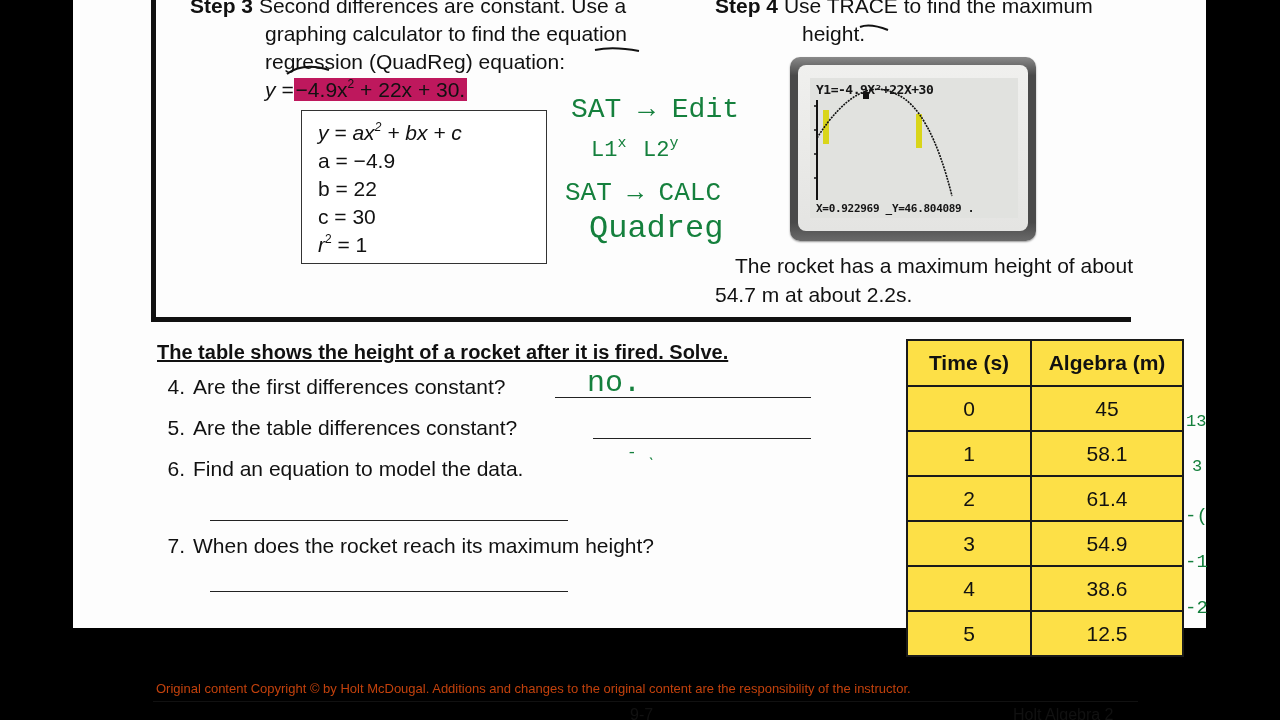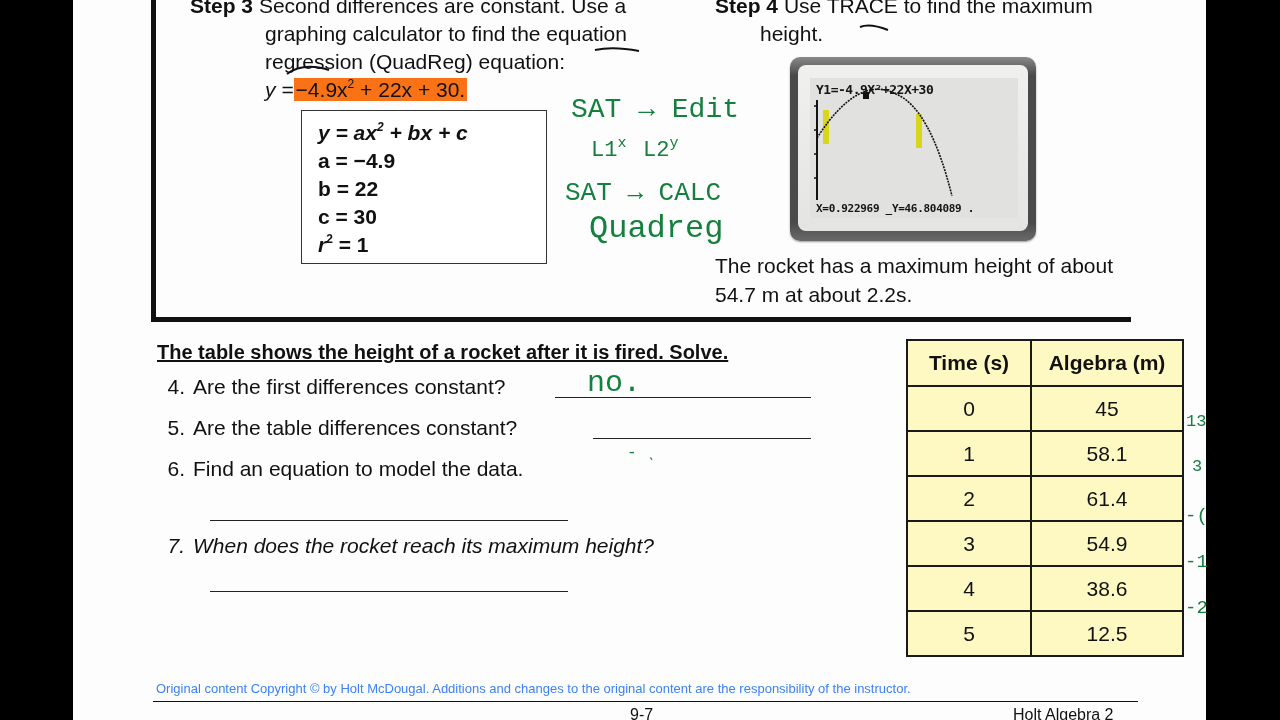--- a/index.html
+++ b/index.html
@@ -1,40 +1,40 @@
 <!DOCTYPE html>
 <html><head>
   <meta charset="utf-8">
   <style>
     * { margin: 0; padding: 0; box-sizing: border-box; }
     html, body { width: 1280px; height: 720px; overflow: hidden; background: #000; }
     body { position: relative; font-family: "Liberation Sans", sans-serif; color: #111; }
 
     .page {
-      position: absolute; left: 73px; top: 0; width: 1133px; height: 720px;
+      position: absolute; left: 73px; top: 0; width: 1133px; height: 628px;
       background: #fdfdfd;
     }
 
     
     .step-box {
       position: absolute; left: 78px; top: -10px; width: 980px; height: 332px;
       border-left: 5px solid #111; border-bottom: 5px solid #111;
     }
 
     .abs { position: absolute; white-space: nowrap; }
     .t20 { font-size: 21px; line-height: 28px; }
     .bold { font-weight: bold; }
     .ital { font-style: italic; }
 
-    .hl { background: #f97316; padding: 0 2px; }
+    .hl { background: #be185d; padding: 0 2px; }
     sup { font-size: 12px; vertical-align: 9px; line-height: 0; }
 
     .coef-box {
       position: absolute; left: 228px; top: 110px; width: 246px; height: 154px;
-      border: 1.5px solid #333; background: #fff; font-weight: bold;
+      border: 1.5px solid #333; background: #fff;
     }
     .coef-box .line { position: absolute; left: 16px; font-size: 21px; line-height: 28px; }
 
     .hand { font-family: Liberation Mono, monospace; color: #15803d; position: absolute; white-space: nowrap; }
 
     
     .calc {
       position: absolute; left: 717px; top: 57px; width: 246px; height: 184px;
       background: linear-gradient(#8a8a8a, #4a4a4a 10%, #4a4a4a 90%, #6a6a6a);
       border-radius: 10px;
@@ -55,31 +55,31 @@
     .calc-xy { position: absolute; left: 6px; top: 124px; font-size: 11px; letter-spacing: -0.3px; }
 
     
     .q-row { position: absolute; font-size: 21px; line-height: 28px; white-space: nowrap; }
     .q-num { display: inline-block; width: 28px; text-align: right; margin-right: 8px; }
     .blank { position: absolute; border-bottom: 1.5px solid #222; height: 0; }
 
     
     .data-table {
       position: absolute; left: 833px; top: 339px; border-collapse: collapse;
-      background: #fef9c3;
+      background: #fde047;
     }
     .data-table th, .data-table td {
       border: 2px solid #1a1a1a; font-size: 21px; text-align: center;
       height: 45px; padding: 0;
     }
     .data-table th { font-weight: bold; height: 46px; }
     .data-table .c1 { width: 124px; }
     .data-table .c2 { width: 152px; }
 
-    .footer-note { position: absolute; left: 83px; top: 681px; font-size: 13px; color: #3b82f6; }
+    .footer-note { position: absolute; left: 83px; top: 681px; font-size: 13px; color: #c2410c; }
     .footer-rule { position: absolute; left: 80px; top: 701px; width: 985px; border-top: 1px solid #111; }
     .footer-page { position: absolute; left: 557px; top: 706px; font-size: 16px; }
     .footer-book { position: absolute; left: 940px; top: 706px; font-size: 16px; }
   </style>
 </head>
 <body>
 
 <div class="page">
 
   <div class="step-box"></div>
@@ -112,21 +112,21 @@
   <div class="hand" style="left:498px; top:94px; font-size:28px;">SAT → Edit</div>
   <div class="hand" style="left:518px; top:138px; font-size:22px;"><span>L1</span><sup style="font-size:15px;">x</sup></div>
   <div class="hand" style="left:570px; top:138px; font-size:22px;"><span>L2</span><sup style="font-size:15px;">y</sup></div>
   <div class="hand" style="left:492px; top:178px; font-size:26px;">SAT → CALC</div>
   <div class="hand" style="left:516px; top:210px; font-size:32px;">Quadreg</div>
 
   <div class="abs t20" style="left:642px; top:-8px;">
     <span class="bold">Step 4</span>
     <span>Use TRACE to find the maximum</span>
   </div>
-  <div class="abs t20" style="left:687px; top:20px;">height.</div>
+  <div class="abs t20" style="left:729px; top:20px;">height.</div>
   <svg class="abs" style="left:785px; top:22px;" width="36" height="12">
     <path d="M2 5 Q12 1 30 8" stroke="#111" stroke-width="2" fill="none"></path>
   </svg>
 
   <div class="calc">
     <div class="calc-inner">
       <div class="calc-screen">
         <svg width="208" height="140">
           <line x1="7" y1="22" x2="7" y2="122" stroke="#111" stroke-width="2"></line>
           <line x1="4" y1="28" x2="8" y2="28" stroke="#111" stroke-width="1.5"></line>
@@ -137,21 +137,21 @@
           <rect x="106" y="36" width="6" height="34" fill="#d9d51a"></rect>
           <path d="M7 60 Q 48 -4 86 16 Q 120 30 142 118" stroke="#111" stroke-width="1.6" fill="none" stroke-dasharray="2 1"></path>
           <rect x="53" y="14" width="6" height="7" fill="#111"></rect>
         </svg>
         <div class="calc-eq">Y1=-4.9X²+22X+30</div>
         <div class="calc-xy"><span>X=0.922969</span> _<span>Y=46.804089</span> .</div>
       </div>
     </div>
   </div>
 
-  <div class="abs t20" style="left:642px; top:252px;text-align:right;">The rocket has a maximum height of about</div>
+  <div class="abs t20" style="left:662px; top:252px;text-align:right;">The rocket has a maximum height of about</div>
   <div class="abs t20" style="left:642px; top:281px;">54.7 m at about 2.2s.</div>
 
   <div class="abs bold" style="left:84px; top:339px; font-size:20px; line-height:26px;text-decoration:underline;">The table shows the height of a rocket after it is fired. Solve.</div>
 
   <div class="q-row" style="left:84px; top:373px;">
     <span class="q-num">4.</span><span>Are the first differences constant?</span>
   </div>
   <div class="blank" style="left:482px; top:397px; width:256px;"></div>
   <div class="hand" style="left:514px; top:366px; font-size:30px;">no.</div>
 
@@ -159,21 +159,21 @@
     <span class="q-num">5.</span><span>Are the table differences constant?</span>
   </div>
   <div class="blank" style="left:520px; top:438px; width:218px;"></div>
 
   <div class="q-row" style="left:84px; top:455px;">
     <span class="q-num">6.</span><span>Find an equation to model the data.</span>
   </div>
   <div class="hand" style="left:554px; top:444px; font-size:16px;">- ˎ</div>
   <div class="blank" style="left:137px; top:520px; width:358px;"></div>
 
-  <div class="q-row" style="left:84px; top:532px;font-style:italic;">
+  <div class="q-row" style="left:84px; top:532px;">
     <span class="q-num">7.</span><span>When does the rocket reach its maximum height?</span>
   </div>
   <div class="blank" style="left:137px; top:591px; width:358px;"></div>
 
   <table class="data-table">
     <thead>
       <tr>
         <th class="c1">Time (s)</th>
         <th class="c2">Algebra (m)</th>
       </tr>

